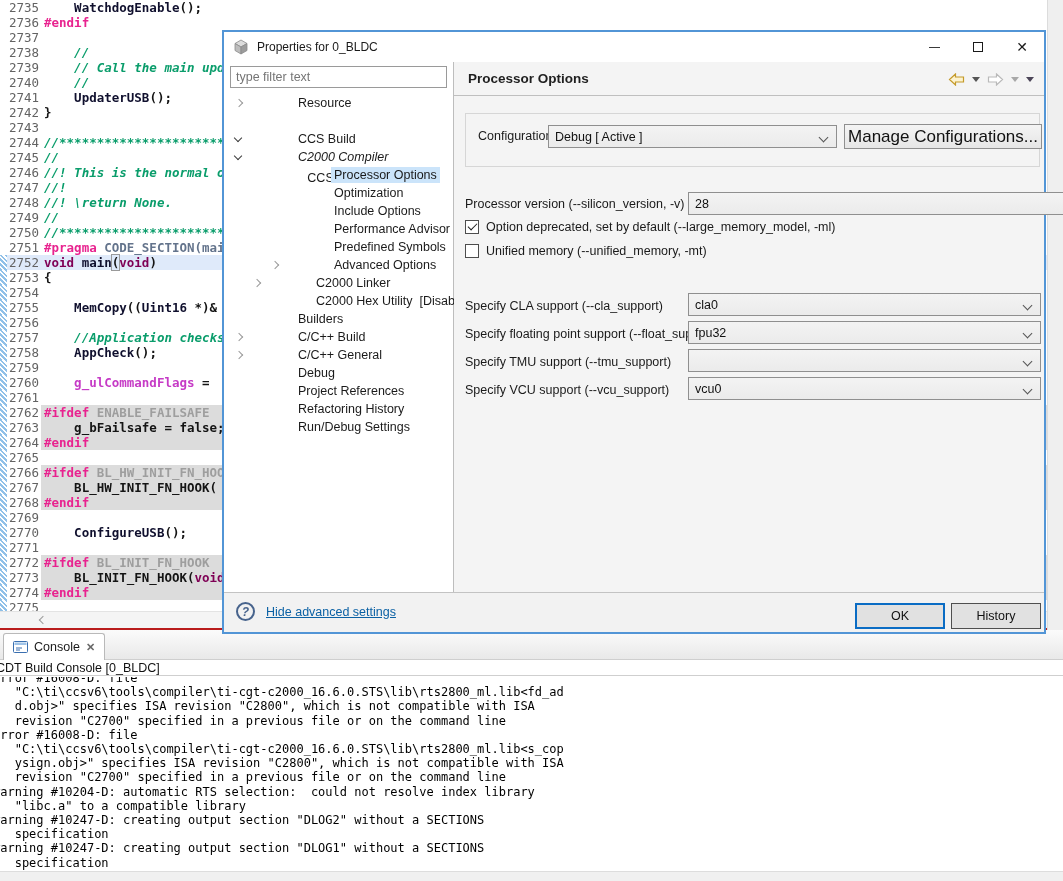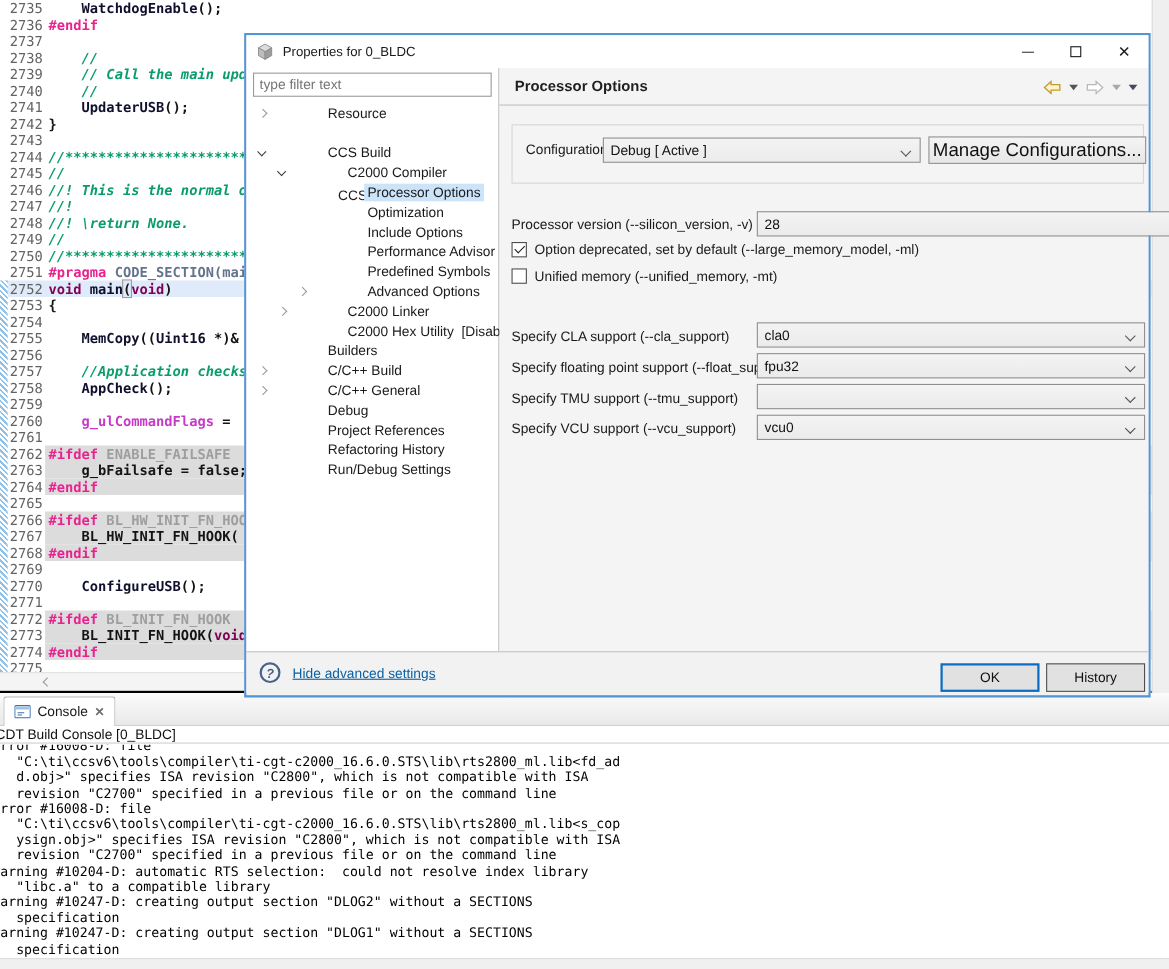--- a/index.html
+++ b/index.html
@@ -1,18 +1,18 @@
 <!DOCTYPE html>
 <html><head>
 <meta charset="utf-8">
 <style>
   * { margin:0; padding:0; box-sizing:border-box; }
   html,body { background:#fff; }
   #screen { position:relative; width:1063px; height:881px; overflow:hidden;
-            font-family:"Liberation Sans", sans-serif; background:#000000; color:#1a1a1a; }
+            font-family:"Liberation Sans", sans-serif; background:#b91c1c; color:#1a1a1a; }
 
   
   #editor { position:absolute; left:0; top:0; width:1063px; height:611px; background:#fff; overflow:hidden; }
   .code-row { position:relative; height:15px; line-height:15px; white-space:pre;
               font-family:"DejaVu Sans Mono", monospace; font-size:12.5px; font-weight:bold; }
   .code-row .rowfill { position:absolute; left:0; top:0; right:0; bottom:0; }
   .code-row.bg-cur .rowfill { background:#dfeafa; left:0; }
   .code-row.bg-gray .rowfill { background:#dcdcdc; left:41px; }
   .marker { position:absolute; left:0; top:0; width:7px; height:15px;
             background:repeating-linear-gradient(45deg,#8fc0e8 0,#8fc0e8 1.5px,#ffffff 1.5px,#ffffff 3.5px); }
@@ -236,21 +236,21 @@
           <span class="tree-label">Resource</span>
         </div>
         <div class="tree-row" style="padding-left: 8px; flex-direction: column;">
           <span class="tree-chev"></span>
           <span class="tree-label">CCS General</span>
         </div>
         <div class="tree-row" style="padding-left: 8px;">
           <span class="tree-chev e"></span>
           <span class="tree-label">CCS Build</span>
         </div>
-        <div class="tree-row" style="padding-left: 26px;">
+        <div class="tree-row" style="padding-left: 8px; font-style: italic;">
           <span class="tree-chev e"></span>
           <span class="tree-label">C2000 Compiler</span>
         </div>
         <div class="tree-row" style="padding-left: 44px;">
           <span class="tree-chev"></span>
           <span class="tree-label sel">Processor Options</span>
         </div>
         <div class="tree-row" style="padding-left: 44px;">
           <span class="tree-chev"></span>
           <span class="tree-label">Optimization</span>

